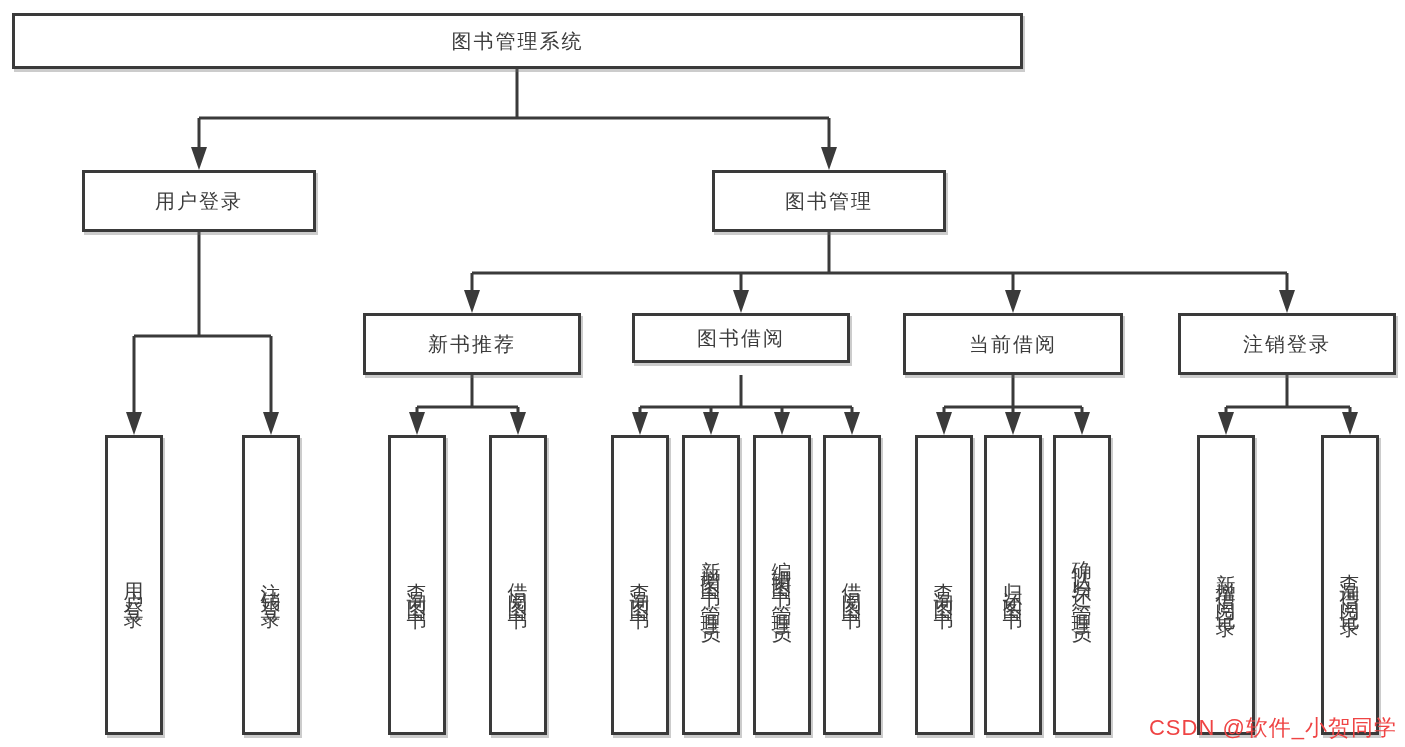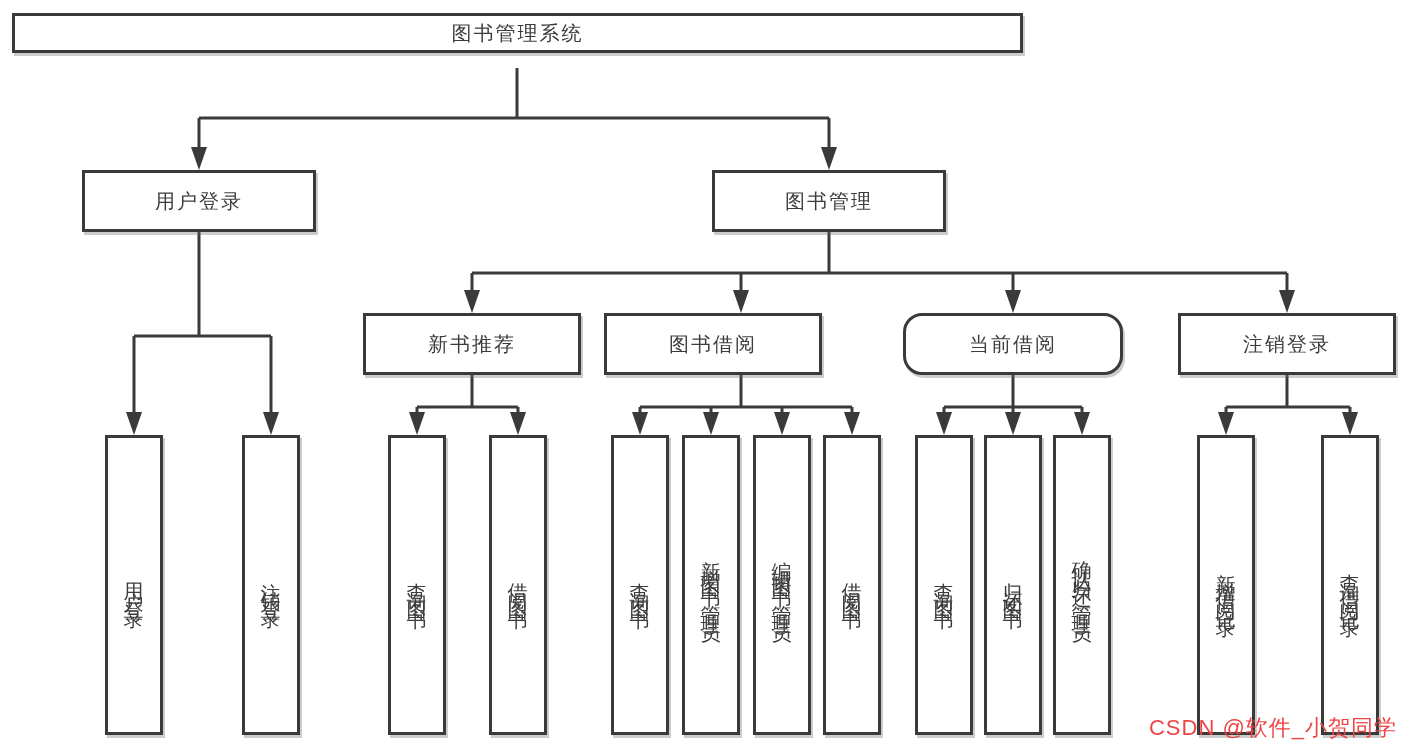--- a/index.html
+++ b/index.html
@@ -75,38 +75,38 @@
       <polygon points="1074,412 1090,412 1082,435" fill="#3a3a3a" stroke="none"></polygon>
     </g>
 
     <g>
       <path d="M1287 375 V407 M1226 407 H1350 M1226 407 V414 M1350 407 V414"></path>
       <polygon points="1218,412 1234,412 1226,435" fill="#3a3a3a" stroke="none"></polygon>
       <polygon points="1342,412 1358,412 1350,435" fill="#3a3a3a" stroke="none"></polygon>
     </g>
   </svg>
 
-  <div class="box" style="left:12px;top:13px;width:1011px;height:40px;">
+  <div class="box" style="left:12px;top:13px;width:1011px;height:56px;">
     <span class="hlabel">图书管理系统</span>
   </div>
 
   <div class="box" style="left:82px;top:170px;width:234px;height:62px;">
     <span class="hlabel">用户登录</span>
   </div>
   <div class="box" style="left:363px;top:313px;width:218px;height:62px;">
     <span class="hlabel">新书推荐</span>
   </div>
 
   <div class="box" style="left:712px;top:170px;width:234px;height:62px;">
     <span class="hlabel">图书管理</span>
   </div>
-  <div class="box" style="left:604px;top:313px;width:218px;height:62px;">
+  <div class="box" style="left:632px;top:313px;width:218px;height:50px;">
     <span class="hlabel">图书借阅</span>
   </div>
-  <div class="box" style="left:903px;top:313px;width:220px;height:62px;border-radius:19px;">
+  <div class="box" style="left:903px;top:313px;width:220px;height:62px;">
     <span class="hlabel">当前借阅</span>
   </div>
   <div class="box" style="left:1178px;top:313px;width:218px;height:62px;">
     <span class="hlabel">注销登录</span>
   </div>
 
   <div class="box vbox" style="left:105px;top:435px;width:58px;height:300px;">
     <span class="vlabel">用户登录</span>
   </div>
   <div class="box vbox" style="left:242px;top:435px;width:58px;height:300px;">

